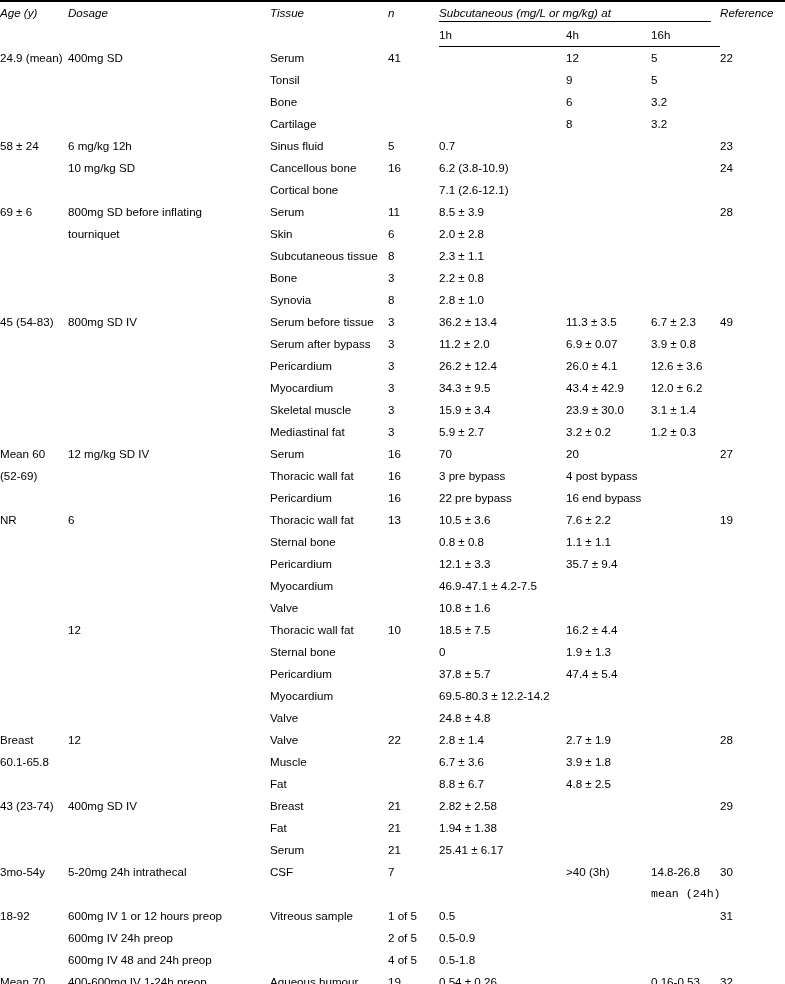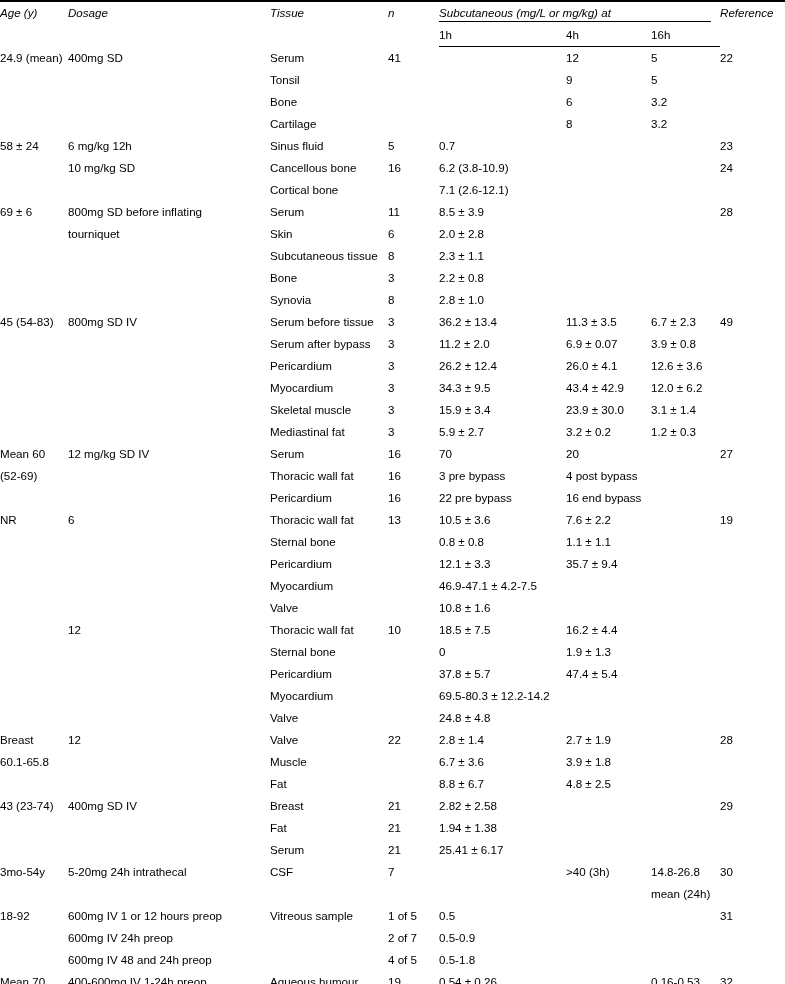--- a/index.html
+++ b/index.html
@@ -53,21 +53,21 @@
     border-bottom:1.2px solid #000;
     height:19px;
     margin-right:9px;
   }
   .hdr-ref{padding-left:0;}
   .hdr-pad-left{padding-left:1px;}
 
   td.cell{padding-right:3px;}
   td.cell-age{padding-left:1px;}
 
-  .sub-line{display:block;}
+  .sub-line{display:block;font-family:Liberation Mono, monospace;}
 </style>
 </head>
 <body>
 
 <div id="sheet">
   <table class="tbl">
     <colgroup>
       <col class="c-age">
         <col class="c-dose">
         <col class="c-tissue">
@@ -482,21 +482,21 @@
           <td class="cell"><span>1 of 5</span></td>
           <td class="cell"><span>0.5</span></td>
           <td class="cell"><span></span></td>
           <td class="cell"><span></span></td>
           <td class="cell"><span>31</span></td>
         </tr>
         <tr>
           <td class="cell cell-age"><span></span></td>
           <td class="cell"><span>600mg IV 24h preop</span></td>
           <td class="cell"><span></span></td>
-          <td class="cell"><span>2 of 7</span></td>
+          <td class="cell"><span>2 of 5</span></td>
           <td class="cell"><span>0.5-0.9</span></td>
           <td class="cell"><span></span></td>
           <td class="cell"><span></span></td>
           <td class="cell"><span></span></td>
         </tr>
         <tr>
           <td class="cell cell-age"><span></span></td>
           <td class="cell"><span>600mg IV 48 and 24h preop</span></td>
           <td class="cell"><span></span></td>
           <td class="cell"><span>4 of 5</span></td>

